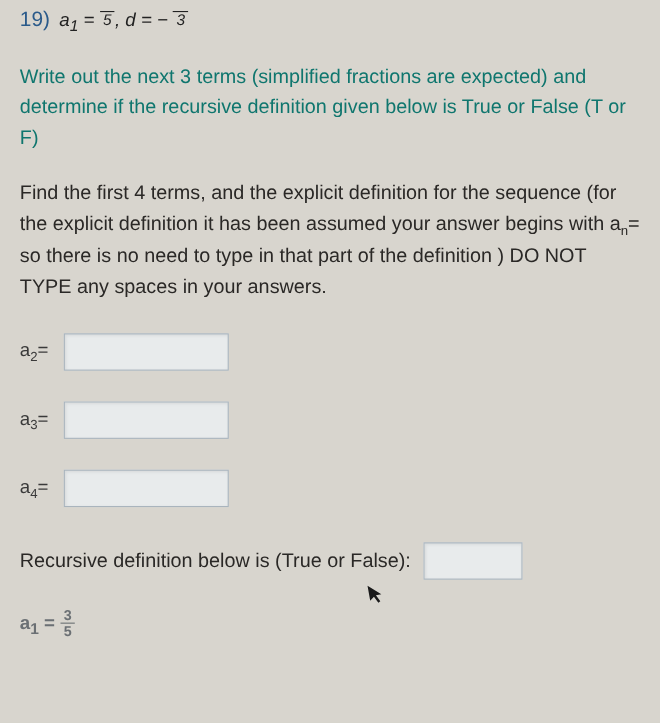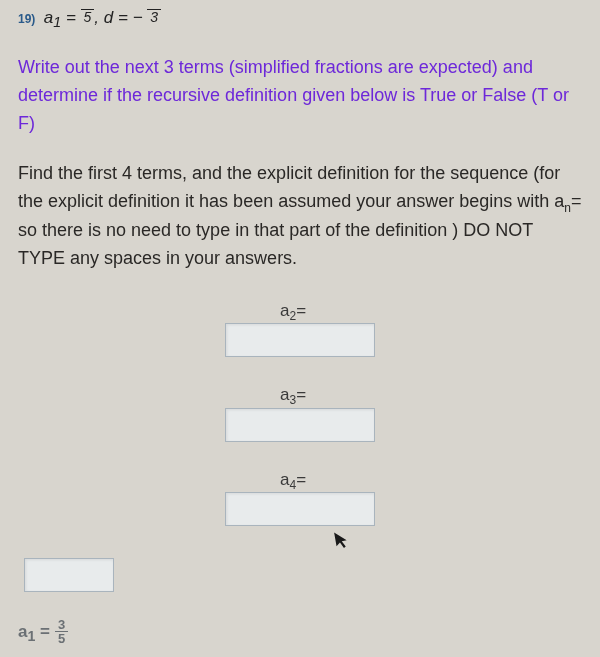--- a/index.html
+++ b/index.html
@@ -11,22 +11,22 @@
       width: 600px;
       height: 657px;
       background: #d8d5ce;
       font-family: 'Segoe UI', Arial, sans-serif;
       padding: 8px 18px;
       position: relative;
       overflow: hidden;
     }
     .question-num {
       color: #2a5a8a;
-      font-weight: bold;
-      font-size: 12px;
+      font-weight: normal;
+      font-size: 19px;
       display: inline-block;
     }
     .formula-top {
       font-size: 17px;
       color: #222;
       font-style: italic;
       display: inline-block;
       margin-left: 4px;
     }
     .frac {
@@ -41,40 +41,39 @@
     .frac .num {
       display: block;
       border-bottom: 1px solid #222;
       padding: 0 3px;
     }
     .frac .den {
       display: block;
       padding: 0 3px;
     }
     .paragraph {
-      color: #6d28d9;
+      color: #0f766e;
       font-size: 18px;
       line-height: 1.55;
       margin-top: 24px;
     }
     .paragraph2 {
       color: #2a2826;
       font-size: 18px;
       line-height: 1.55;
       margin-top: 22px;
     }
     .sub {
       font-size: 12px;
       vertical-align: sub;
     }
     .answer-row {
       margin-top: 28px;
       display: flex;
       align-items: center;
-      flex-direction: column;
     }
     .answer-row .label {
       color: #3a3a3a;
       font-size: 17px;
       font-family: Arial, sans-serif;
       width: 40px;
     }
     .answer-row .label .subl {
       font-size: 12px;
       vertical-align: sub;
@@ -167,20 +166,21 @@
 </div>
 
 <div class="answer-row">
   <span class="label">
     <span>a</span><span class="subl">4</span><span>=</span>
   </span>
   <input type="text" style="">
 </div>
 
 <div class="recursive-row">
+  <span>Recursive definition below is (True or False):</span>
   <input type="text" style="">
 </div>
 
 <div class="bottom-formula">
   <span><span>a</span><sub>1</sub><span> = </span></span>
   <span class="frac">
     <span class="num">3</span>
     <span class="den">5</span>
   </span>
 </div>

